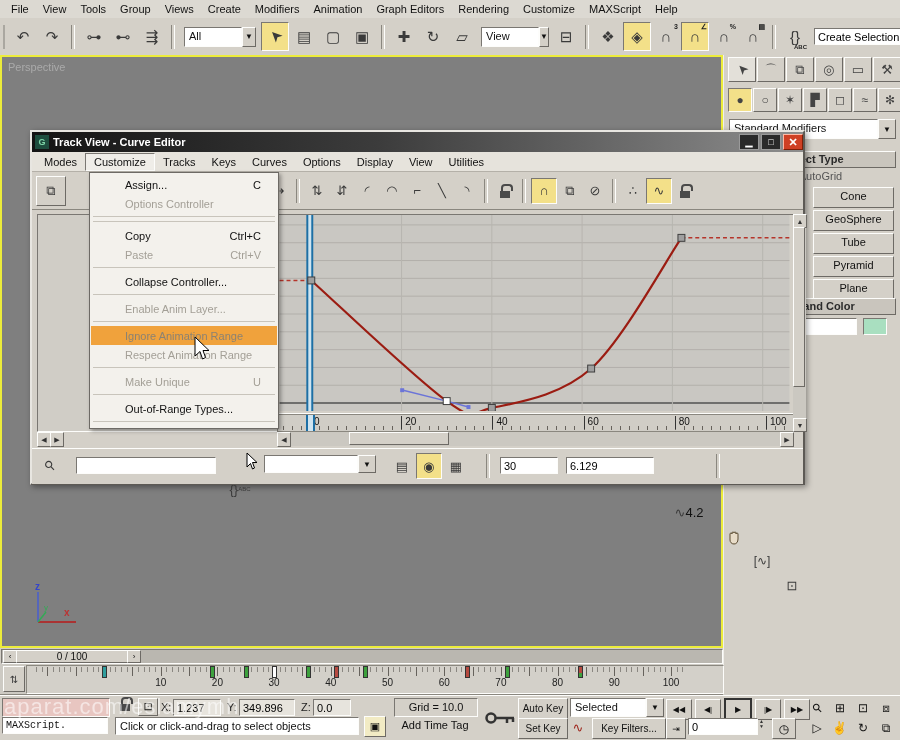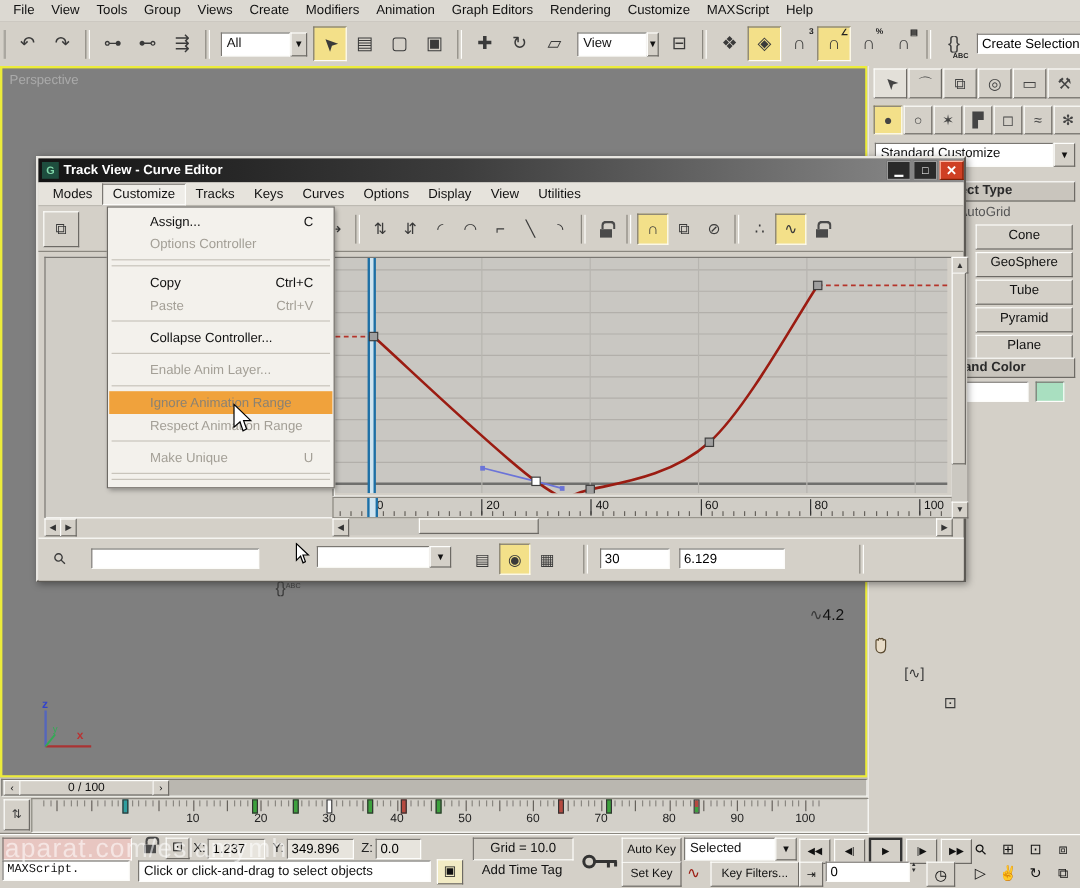--- a/index.html
+++ b/index.html
@@ -281,21 +281,21 @@
           <span class="g">◻</span>
         </div>
         <div class="cp-cat">
           <span class="g">≈</span>
         </div>
         <div class="cp-cat">
           <span class="g">✻</span>
         </div>
       </div>
     <div class="dd abs" style="left:5px;top:64px;width:167px">
-      <span class="ddv" style="flex:1;overflow:hidden;white-space:nowrap">Standard Customize</span>
+      <span class="ddv" style="flex:1;overflow:hidden;white-space:nowrap">Standard Modifiers</span>
       <span class="ddb raised">▼</span>
     </div>
     <div class="rollout abs" style="left:5px;top:96px;width:165px">Object Type</div>
     <div class="abs" style="left:0;top:115px;width:177px;text-align:center;color:#555">
       <span style="display:inline-block;width:10px;height:10px;background:#fff;border:1px solid #7a7772;vertical-align:-2px;margin-right:4px"></span><span>AutoGrid</span>
     </div>
     <div class="abs" style="left:89px;top:132px;display:flex;flex-direction:column;gap:2px">
 
     <div class="objbtn raised">Cone</div>
         <div class="objbtn raised">GeoSphere</div>
@@ -594,20 +594,24 @@
         <div class="mi disabled">
           <span class="milabel">Respect Animation Range</span>
           <span class="mishort"></span>
         </div>
         <div class="msep"></div>
         <div class="mi disabled">
           <span class="milabel">Make Unique</span>
           <span class="mishort">U</span>
         </div>
         <div class="msep"></div>
+        <div class="mi">
+          <span class="milabel">Out-of-Range Types...</span>
+          <span class="mishort"></span>
+        </div>
         <div class="msep"></div>
       </div>
   </div>
 
   <svg class="abs" style="left:194px;top:336px;z-index:60" width="18" height="26">
     <polygon points="1,1 1,20 6,15.5 8.5,23 11.5,21.5 9,14.5 15,14.5" fill="#fff" stroke="#000"></polygon>
   </svg>
 
   <svg class="abs" style="left:246px;top:452px;z-index:60" width="14" height="20">
     <polygon points="1,1 1,15 4.5,11.5 6.5,17 8.5,16 6.5,10.5 11,10.5" fill="#fff" stroke="#000"></polygon>

